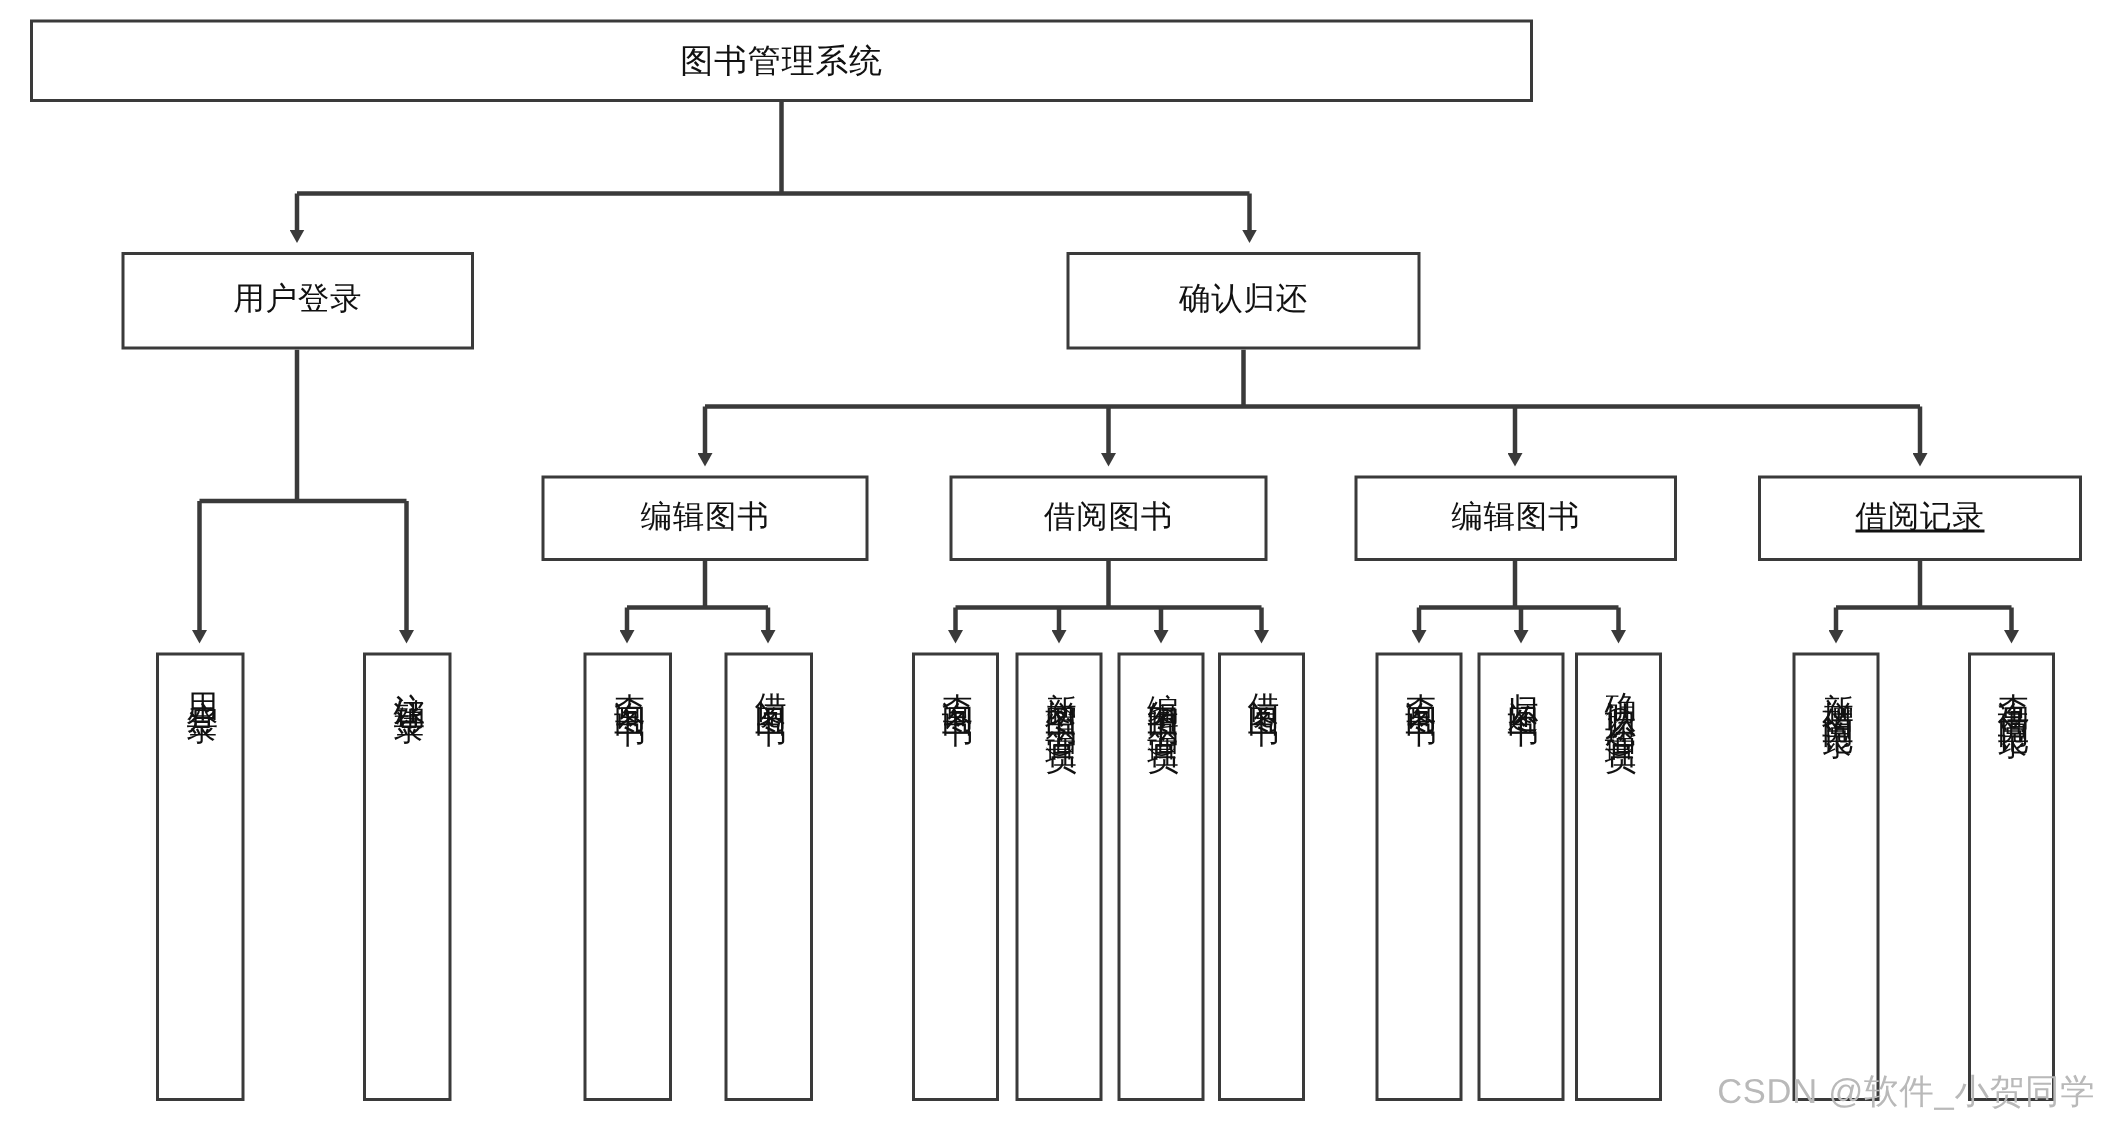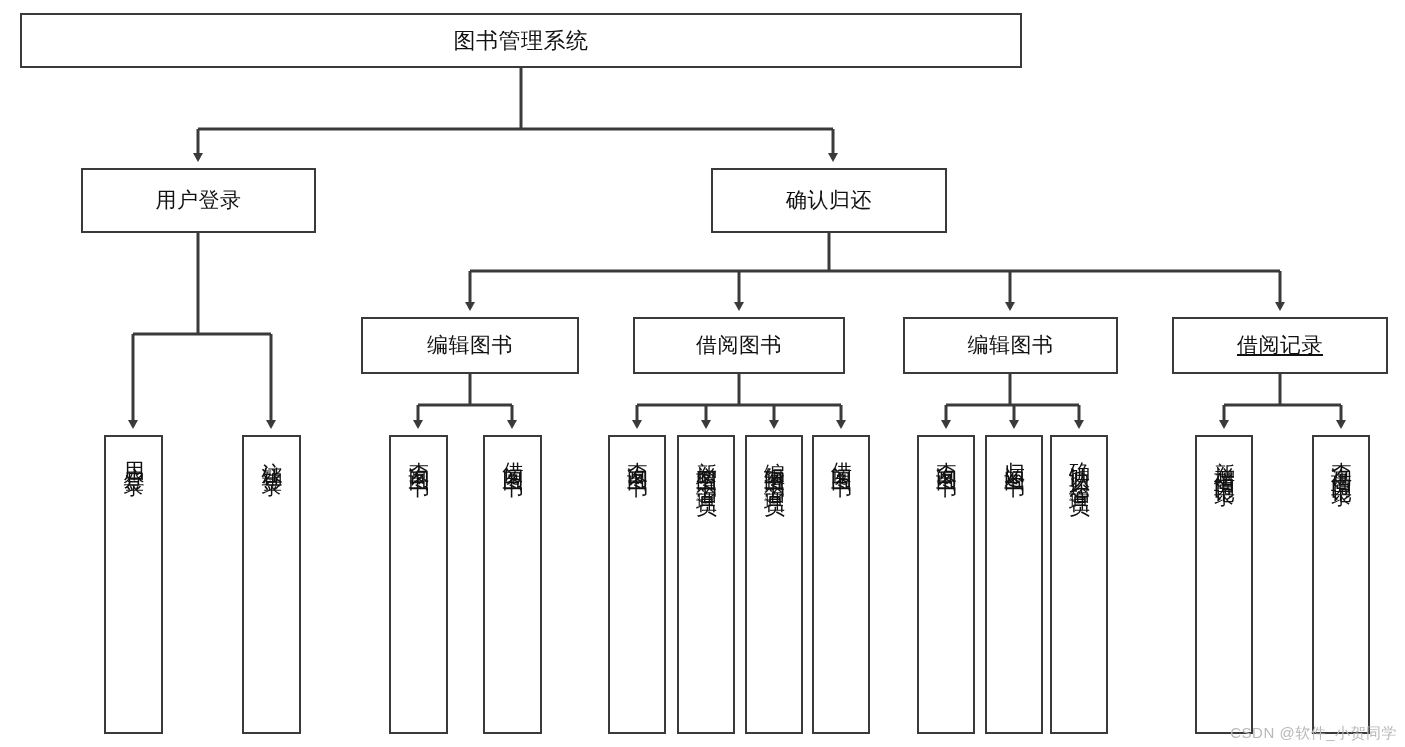--- a/index.html
+++ b/index.html
@@ -53,21 +53,21 @@
     text-orientation: upright;
     font-size: 21px;
     letter-spacing: 5px;
     white-space: nowrap;
     color: #111111;
   }
   #watermark {
     position: absolute;
     right: 8px;
     bottom: 4px;
-    font-size: 15px;
+    font-size: 23px;
     color: #b9b9b9;
     white-space: nowrap;
     letter-spacing: 0.5px;
   }
 </style>
 </head>
 <body>
 
 <div id="diagram-root">
 

